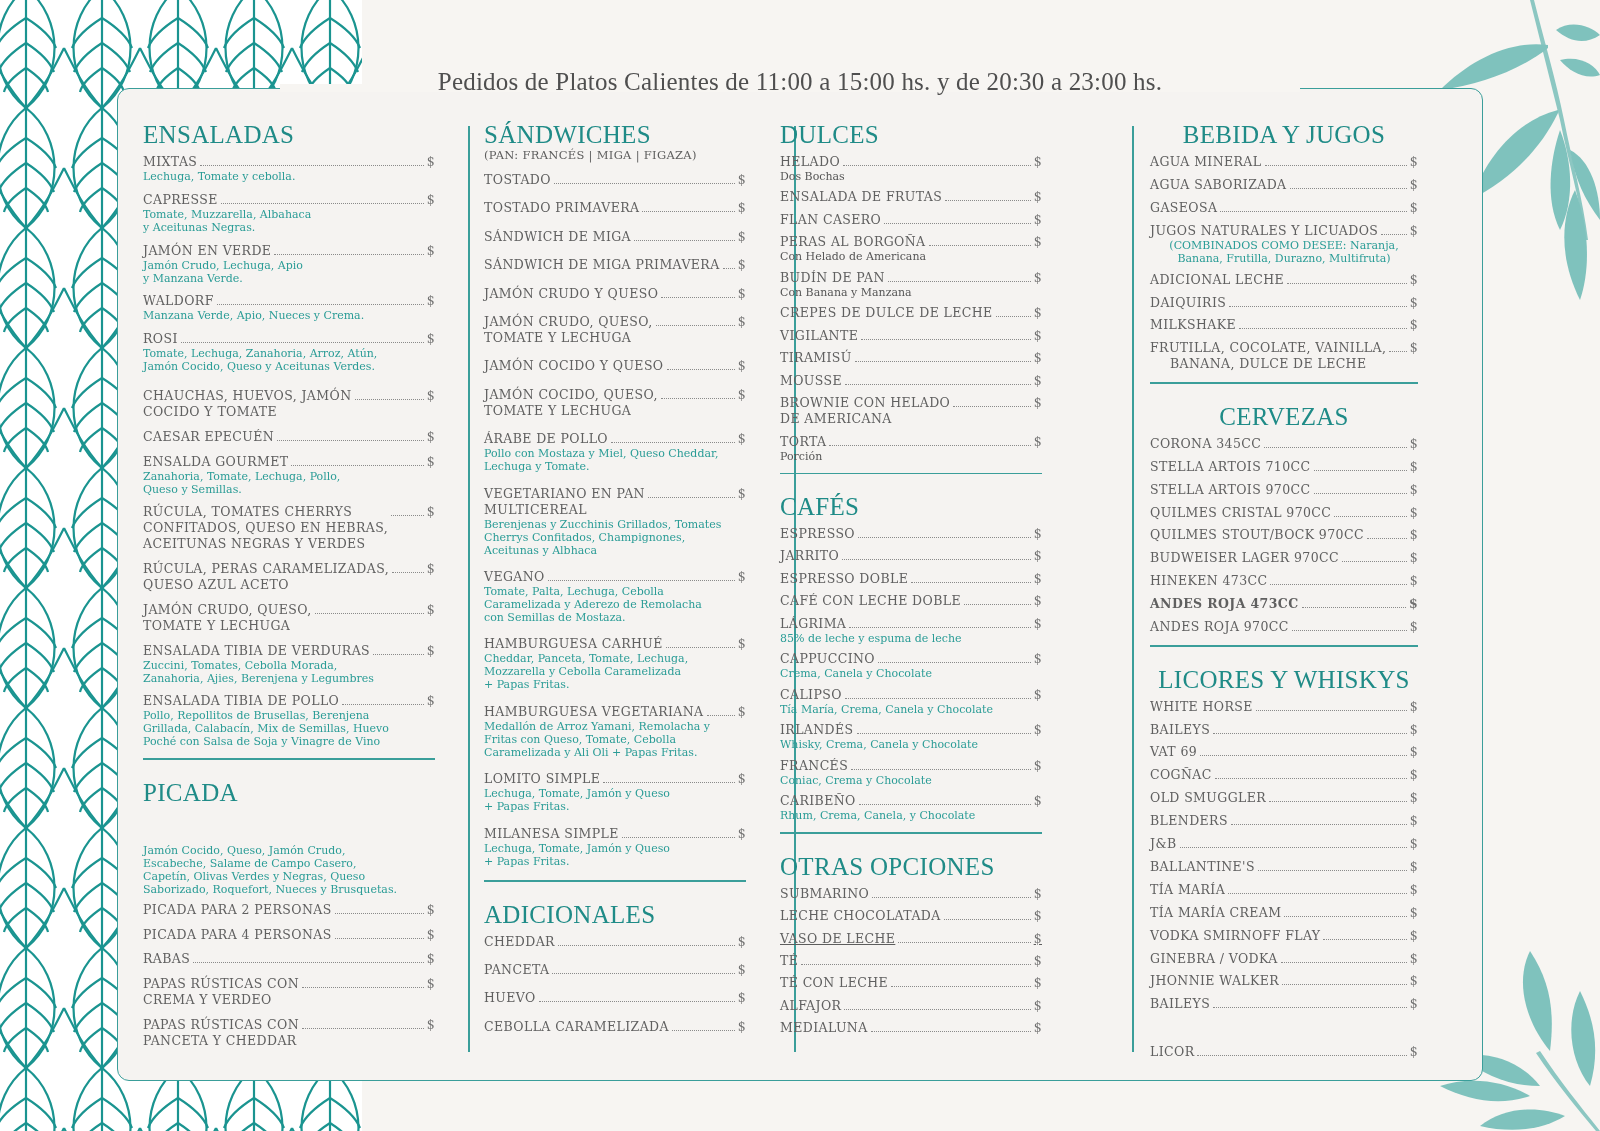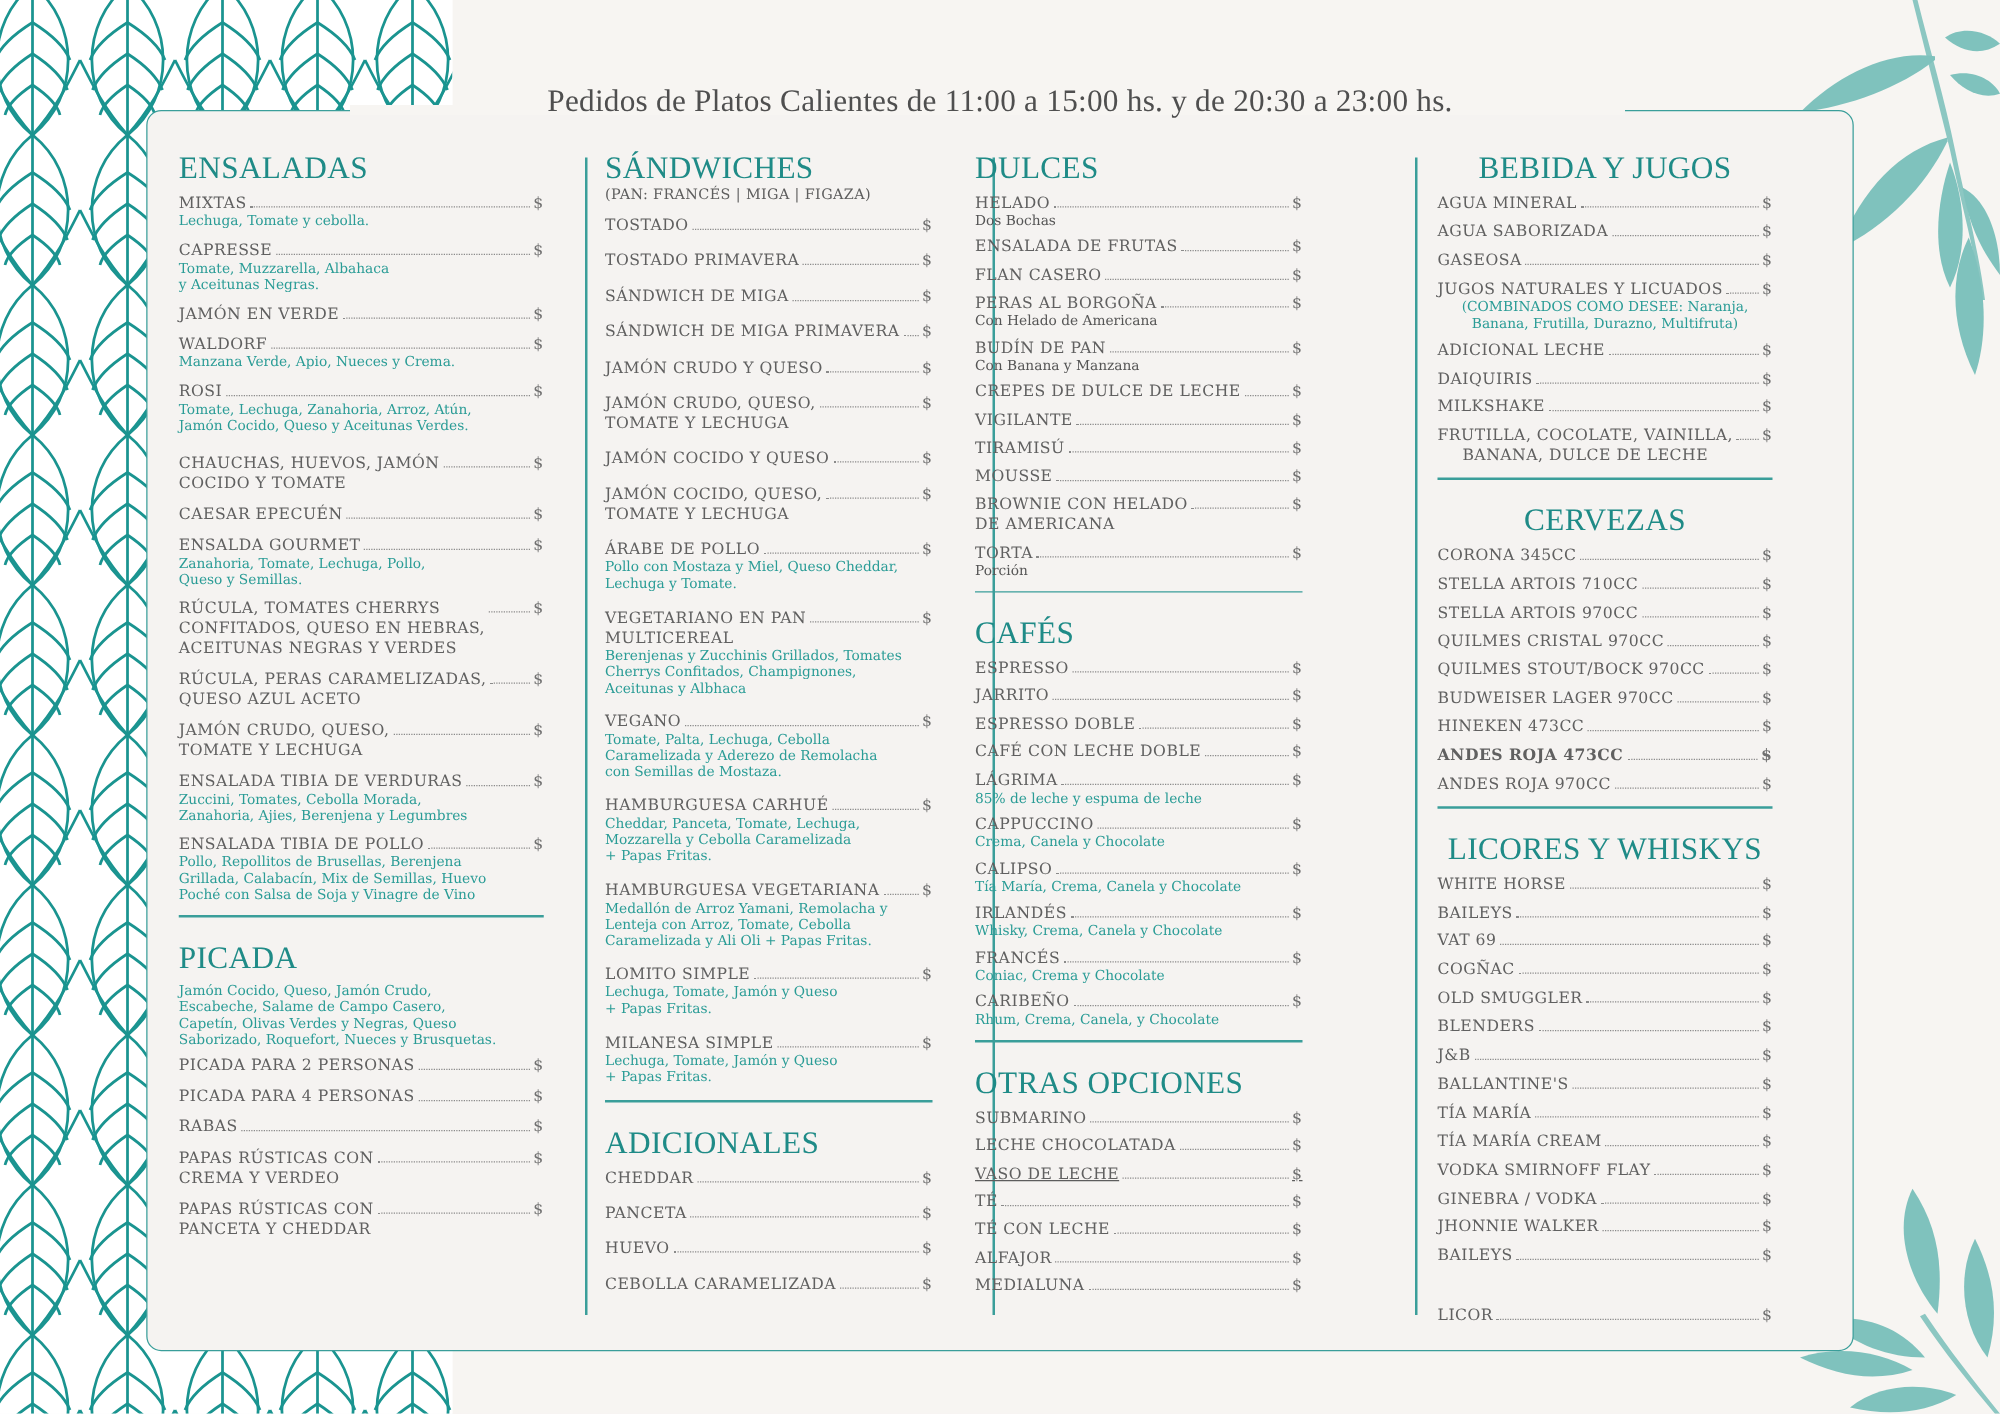--- a/index.html
+++ b/index.html
@@ -133,20 +133,22 @@
         </div>
         <div class="desc" style="white-space: pre-line;">Tomate, Muzzarella, Albahaca
 y Aceitunas Negras.</div>
       </div>
       <div class="item" style="margin-bottom: 8.77778px;">
         <div class="name">
           <span class="t">JAMÓN EN VERDE</span>
           <span class="dots"></span>
           <span class="price">$</span>
         </div>
+        <div class="desc" style="white-space: pre-line;">Jamón Crudo, Lechuga, Apio
+y Manzana Verde.</div>
       </div>
       <div class="item" style="margin-bottom: 8.77778px;">
         <div class="name">
           <span class="t">WALDORF</span>
           <span class="dots"></span>
           <span class="price">$</span>
         </div>
         <div class="desc" style="white-space: pre-line;">Manzana Verde, Apio, Nueces y Crema.</div>
       </div>
       <div class="item" style="margin-bottom: 15px;">
@@ -224,21 +226,21 @@
         </div>
         <div class="desc" style="white-space: pre-line;">Pollo, Repollitos de Brusellas, Berenjena
 Grillada, Calabacín, Mix de Semillas, Huevo
 Poché con Salsa de Soja y Vinagre de Vino</div>
       </div>
     </div>
     <div class="sec">
       <div class="sep"></div>
       <h2>PICADA</h2>
       <div style="height: 4px;"></div>
-      <div class="desc" style="white-space: pre-line; margin-bottom: 6px;">Jamón Cocido, Queso, Jamón Crudo,
+      <div class="desc" style="white-space: pre-line; margin-bottom: 6px; margin-top: 32px;">Jamón Cocido, Queso, Jamón Crudo,
 Escabeche, Salame de Campo Casero,
 Capetín, Olivas Verdes y Negras, Queso
 Saborizado, Roquefort, Nueces y Brusquetas.</div>
       <div class="item" style="margin-bottom: 8.77778px;">
         <div class="name">
           <span class="t">PICADA PARA 2 PERSONAS</span>
           <span class="dots"></span>
           <span class="price">$</span>
         </div>
       </div>
@@ -376,21 +378,21 @@
 Mozzarella y Cebolla Caramelizada
 + Papas Fritas.</div>
       </div>
       <div class="item" style="margin-bottom: 12.4211px;">
         <div class="name">
           <span class="t">HAMBURGUESA VEGETARIANA</span>
           <span class="dots"></span>
           <span class="price">$</span>
         </div>
         <div class="desc" style="white-space: pre-line;">Medallón de Arroz Yamani, Remolacha y
-Lenteja con Arroz, Tomate, Cebolla
+Fritas con Queso, Tomate, Cebolla
 Caramelizada y Ali Oli + Papas Fritas.</div>
       </div>
       <div class="item" style="margin-bottom: 12.4211px;">
         <div class="name">
           <span class="t">LOMITO SIMPLE</span>
           <span class="dots"></span>
           <span class="price">$</span>
         </div>
         <div class="desc" style="white-space: pre-line;">Lechuga, Tomate, Jamón y Queso
 + Papas Fritas.</div>

